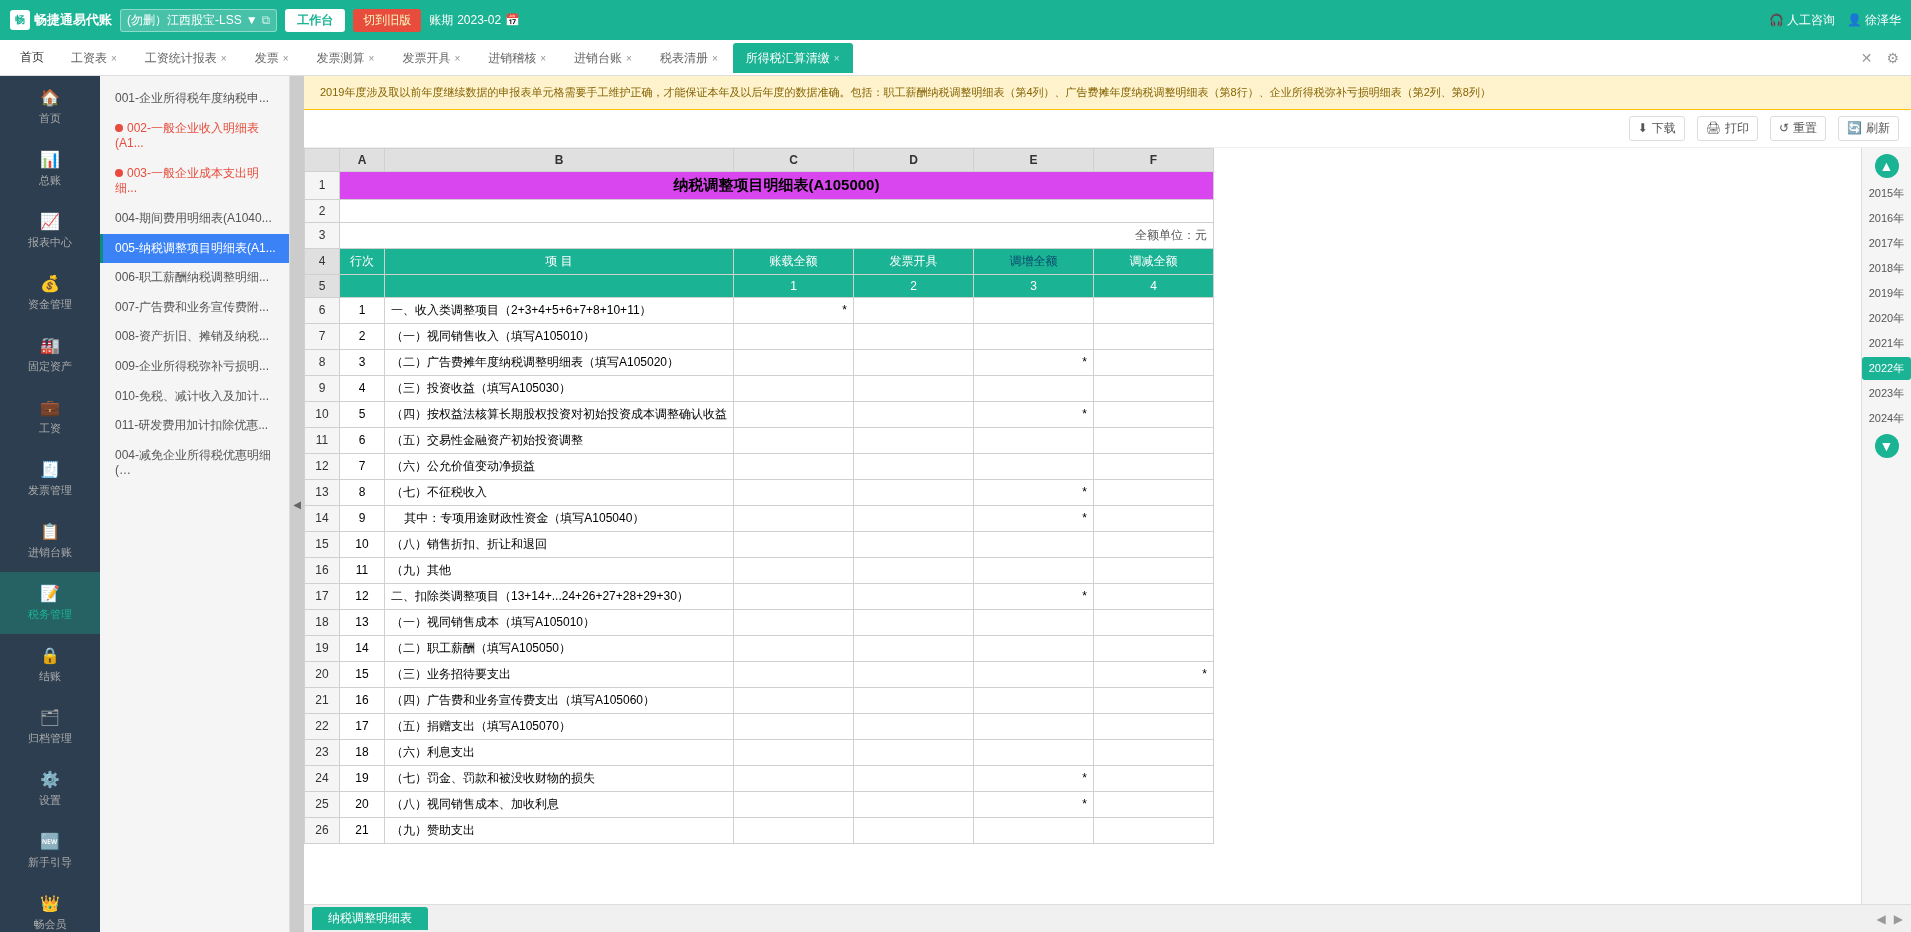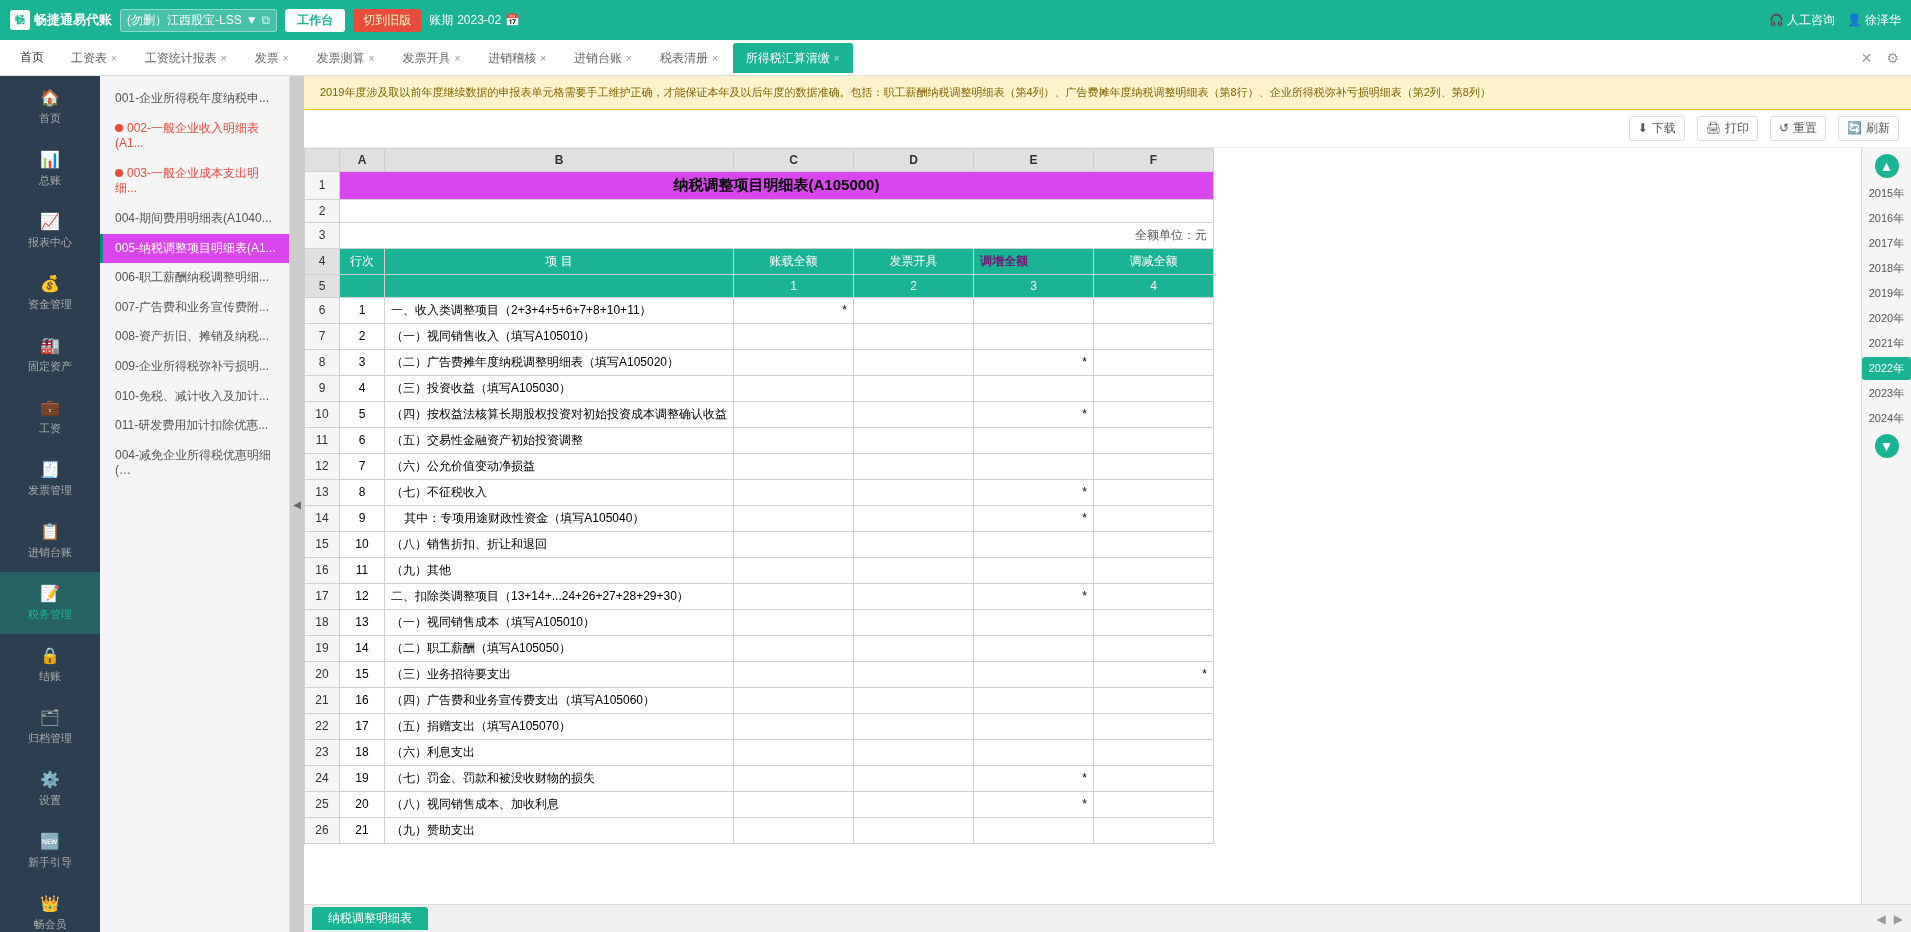--- a/index.html
+++ b/index.html
@@ -34,21 +34,21 @@
     .sidebar-item { padding: 12px 0; display: flex; flex-direction: column; align-items: center; gap: 4px; color: #aaa; cursor: pointer; font-size: 11px; }
     .sidebar-item.active { background: rgba(26,179,148,0.3); color: #1ab394; }
     .sidebar-item .icon { font-size: 16px; }
 
     
     .content-area { flex: 1; display: flex; overflow: hidden; }
 
     
     .sub-nav { width: 190px; background: #f5f5f5; border-right: 1px solid #ddd; overflow-y: auto; flex-shrink: 0; padding: 8px 0; }
     .sub-nav-item { padding: 7px 12px; font-size: 12px; color: #555; cursor: pointer; line-height: 1.3; border-left: 3px solid transparent; }
-    .sub-nav-item.active { background: #d946ef; color: white; border-left-color: #0d8c7a; }
+    .sub-nav-item.active { background: #3b82f6; color: white; border-left-color: #0d8c7a; }
     .sub-nav-item.error { color: #e74c3c; }
     .sub-nav-item .dot { display: inline-block; width: 8px; height: 8px; border-radius: 50%; margin-right: 4px; }
     .dot-red { background: #e74c3c; }
 
     
     .main-panel { flex: 1; display: flex; flex-direction: column; overflow: hidden; background: white; }
 
     
     .warning-bar { background: #fff3cd; padding: 8px 16px; font-size: 11px; color: #856404; border-bottom: 1px solid #ffc107; flex-shrink: 0; line-height: 1.5; }
 
@@ -277,21 +277,21 @@
                 <td class="row-num">3</td>
                 <td colspan="6" style="text-align:right;font-size:12px;color:#555;background:white;">全额单位：元</td>
               </tr>
 
               <tr class="header-row">
                 <td class="row-num" style="background:#e0e0e0;">4</td>
                 <th style="background:#1ab394;color:white;text-align:center;">行次</th>
                 <th style="background:#1ab394;color:white;text-align:center;">项 目</th>
                 <th style="background:#1ab394;color:white;text-align:center;">账载全额</th>
                 <th style="background:#1ab394;color:white;text-align:center;">发票开具</th>
-                <th style="background:#1ab394;color:#701a75;text-align:left;font-weight:bold;">调增全额</th>
+                <th style="background:#1ab394;color:#0c4a6e;text-align:center;">调增全额</th>
                 <th style="background:#1ab394;color:white;text-align:center;">调减全额</th>
               </tr>
 
               <tr class="header-row-sub">
                 <td class="row-num" style="background:#e0e0e0;">5</td>
                 <td style="background:#1ab394;"></td>
                 <td style="background:#1ab394;"></td>
                 <td style="background:#1ab394;color:white;text-align:center;">1</td>
                 <td style="background:#1ab394;color:white;text-align:center;">2</td>
                 <td style="background:#1ab394;color:white;text-align:center;">3</td>

